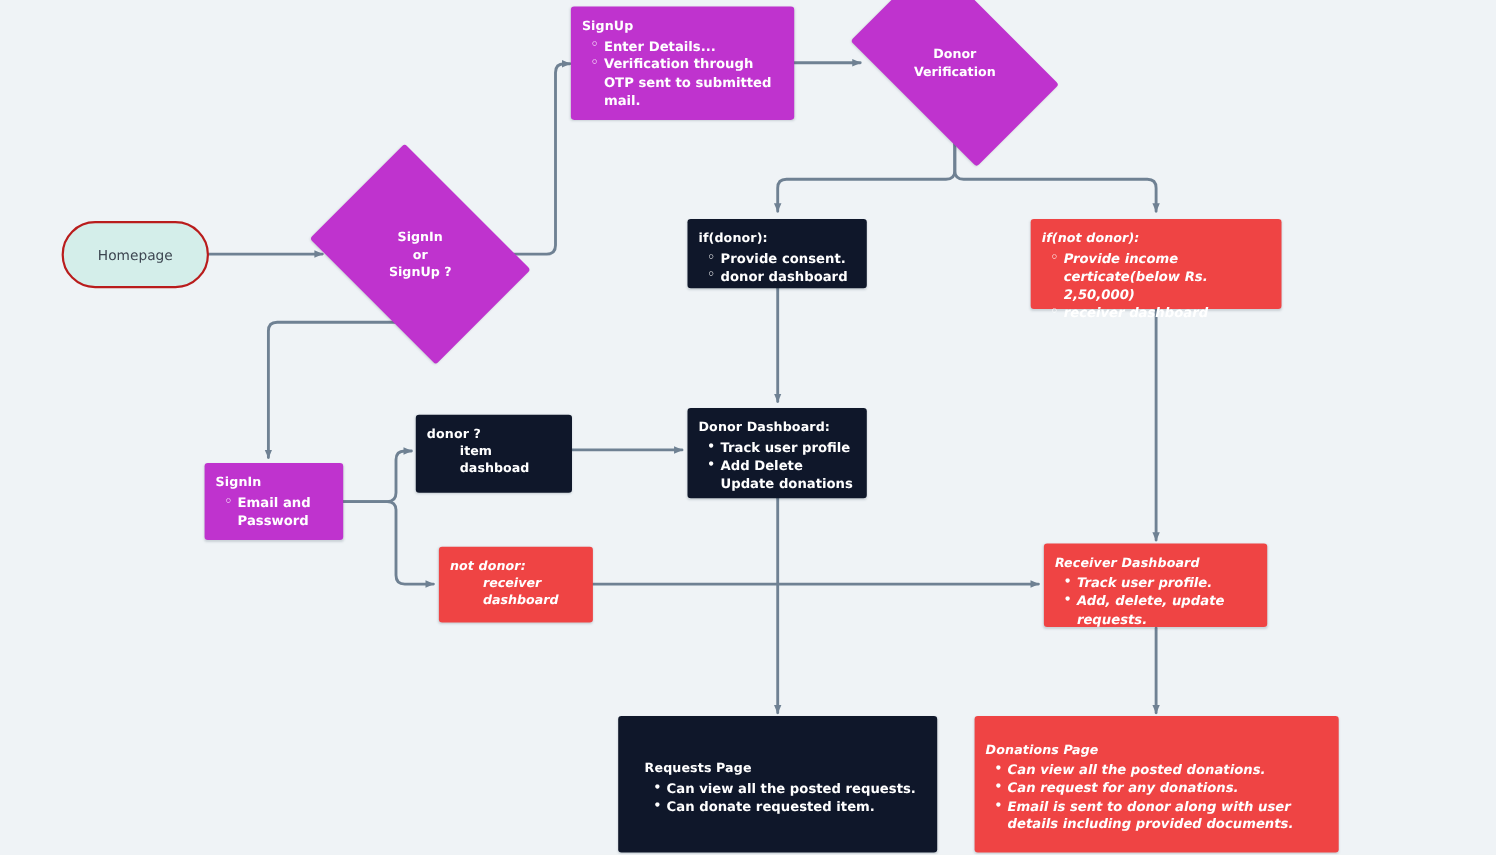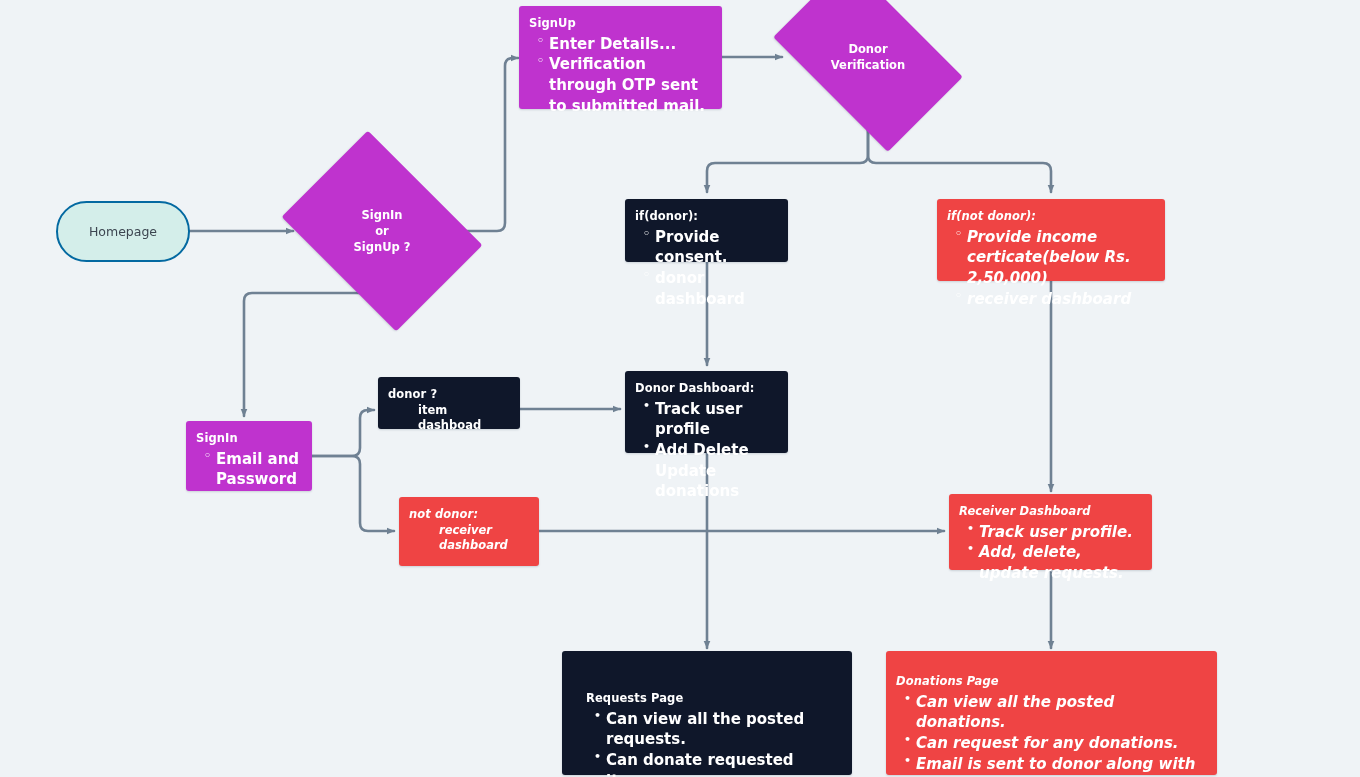--- a/index.html
+++ b/index.html
@@ -39,21 +39,21 @@
     letter-spacing: 0.1px;
     line-height: 1.35;
   }
   .node ul {
     margin: 2px 0 0 0;
     padding-left: 20px;
     list-style: none;
   }
   .node ul li {
     font-weight: bold;
-    font-size: 15px;
+    font-size: 12px;
     line-height: 1.38;
     position: relative;
     margin: 0 0 0 0;
   }
   .node ul.hollow li::before {
     content: "\25E6";
     position: absolute;
     left: -12px;
     top: -1px;
     font-size: 11px;
@@ -76,21 +76,21 @@
   }
   .green { background: #0f172a; }
   .blue  { background: #ef4444; font-style: italic; }
   .magenta { background: #bf33ce; }
 
   
   .stadium {
     position: absolute;
     box-sizing: border-box;
     background: #d4eeea;
-    border: 2px solid #0369a1;
+    border: 2px solid #b91c1c;
     border-radius: 999px;
     color: #3c4550;
     display: flex;
     align-items: center;
     justify-content: center;
     font-size: 12.5px;
   }
   
   .diamond {
     position: absolute;
@@ -200,21 +200,21 @@
     </ul>
   </div>
 
   <div class="node magenta body-pad" style="left:186px; top:421px; width:126px; height:70px;">
     <div class="title">SignIn</div>
     <ul class="hollow">
       <li>Email and Password</li>
     </ul>
   </div>
 
-  <div class="node green body-pad" style="left:378px; top:377px; width:142px; height:52px;">
+  <div class="node green body-pad" style="left:378px; top:377px; width:142px; height:71px;">
     <div class="title">donor ?</div>
     <div class="plainline">item dashboad</div>
   </div>
 
   <div class="node blue body-pad" style="left:399px; top:497px; width:140px; height:69px;">
     <div class="title">not donor:</div>
     <div class="plainline">receiver dashboard</div>
   </div>
 
   <div class="node green body-pad" style="left:625px; top:371px; width:163px; height:82px;">

